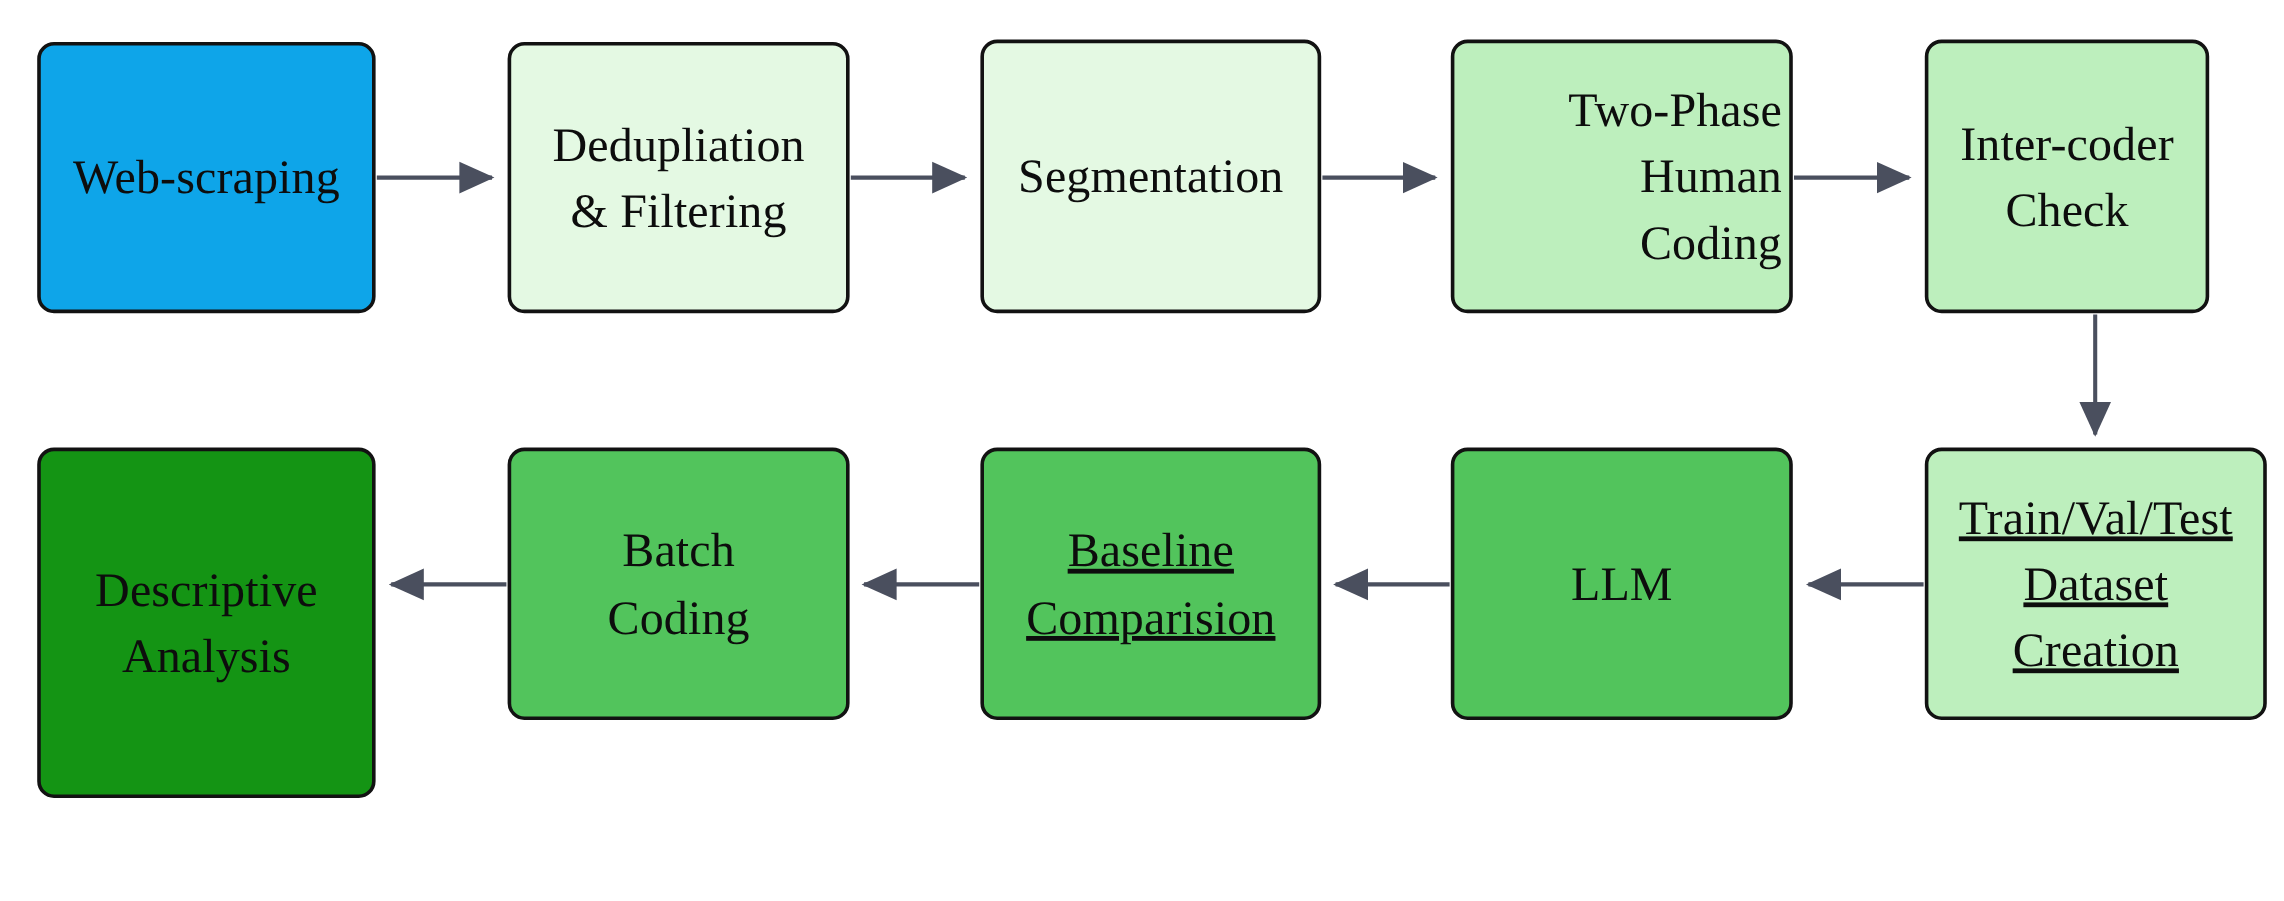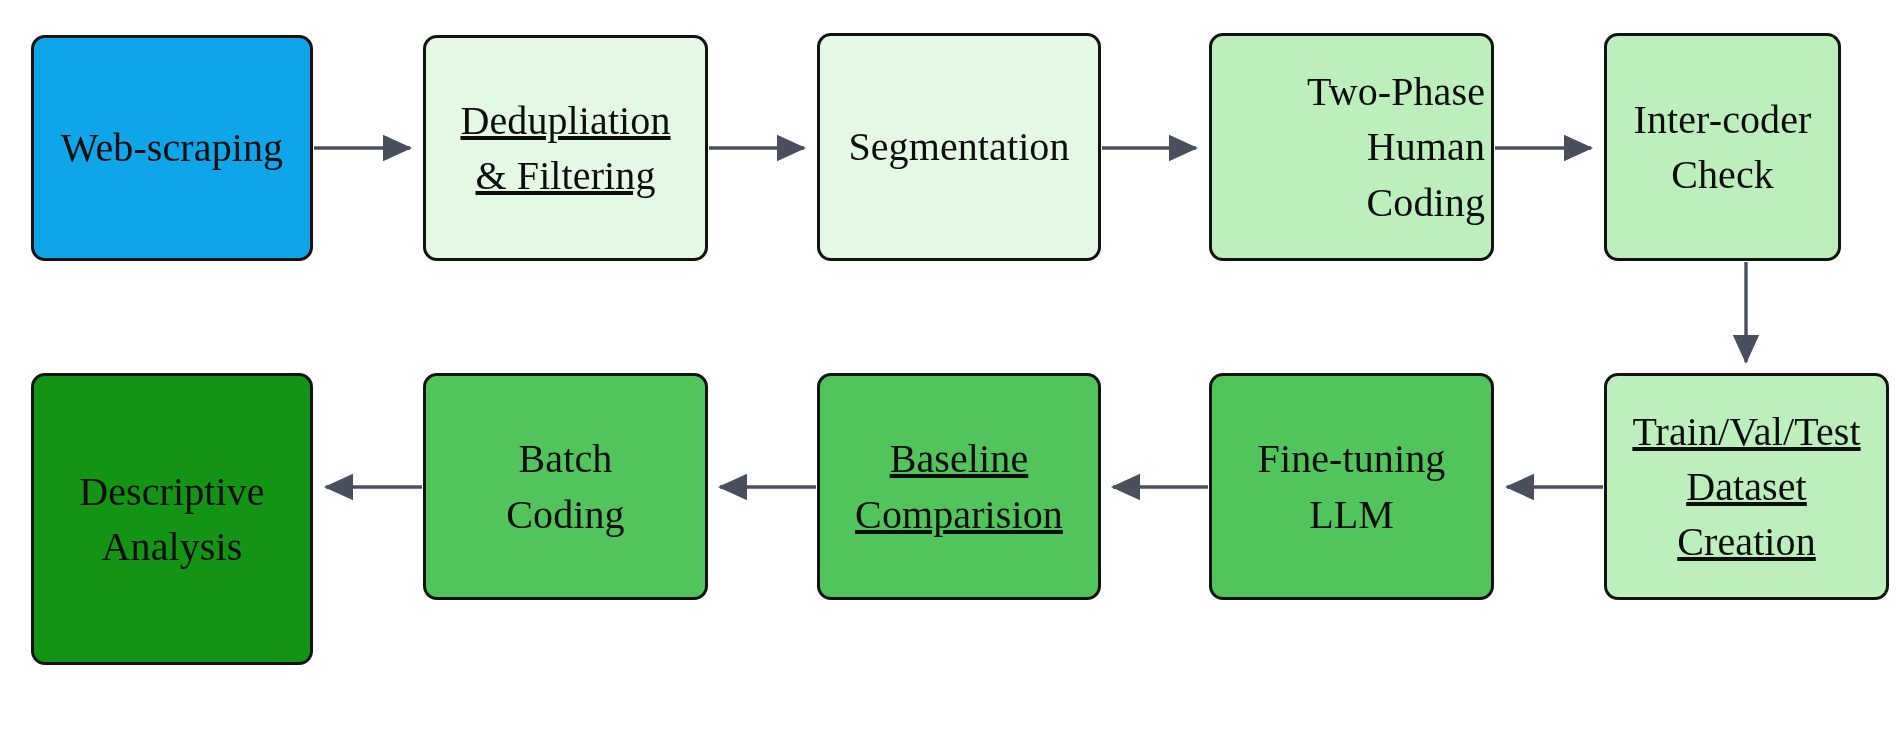--- a/index.html
+++ b/index.html
@@ -89,21 +89,21 @@
       <line x1="816" y1="487" x2="720" y2="487" stroke="#4a4f5e" stroke-width="3.4" marker-end="url(#arrow-left)"></line>
     </g>
     <g>
       <line x1="422" y1="487" x2="326" y2="487" stroke="#4a4f5e" stroke-width="3.4" marker-end="url(#arrow-left)"></line>
     </g>
   </svg>
 
   <div class="node" style="left: 31px; top: 35px; width: 282px; height: 226px; background: #0ea5e9; border-color: rgb(18, 18, 18);">
       <span class="line">Web-scraping</span>
     </div>
-  <div class="node" style="left: 423px; top: 35px; width: 285px; height: 226px; background: rgb(228, 249, 227); border-color: rgb(18, 18, 18); text-decoration: underline;">
+  <div class="node" style="left: 423px; top: 35px; width: 285px; height: 226px; background: rgb(228, 249, 227); border-color: rgb(18, 18, 18);">
       <span class="line">Dedupliation</span>
       <span class="line">&amp; Filtering</span>
     </div>
   <div class="node" style="left: 817px; top: 33px; width: 284px; height: 228px; background: rgb(228, 249, 227); border-color: rgb(18, 18, 18);">
       <span class="line">Segmentation</span>
     </div>
   <div class="node" style="left: 1209px; top: 33px; width: 285px; height: 228px; background: rgb(189, 239, 189); border-color: rgb(18, 18, 18); align-items: flex-end;">
       <span class="line">Two-Phase</span>
       <span class="line">Human</span>
       <span class="line">Coding</span>
@@ -118,21 +118,20 @@
     </div>
   <div class="node" style="left: 423px; top: 373px; width: 285px; height: 227px; background: rgb(82, 196, 92); border-color: rgb(18, 18, 18);">
       <span class="line">Batch</span>
       <span class="line">Coding</span>
     </div>
   <div class="node" style="left: 817px; top: 373px; width: 284px; height: 227px; background: rgb(82, 196, 92); border-color: rgb(18, 18, 18); text-decoration: underline;">
       <span class="line">Baseline</span>
       <span class="line">Comparision</span>
     </div>
   <div class="node" style="left: 1209px; top: 373px; width: 285px; height: 227px; background: rgb(82, 196, 92); border-color: rgb(18, 18, 18);">
-      <span class="line">Fine-tuning</span>
       <span class="line">LLM</span>
     </div>
   <div class="node" style="left: 1604px; top: 373px; width: 285px; height: 227px; background: rgb(189, 239, 189); border-color: rgb(18, 18, 18); text-decoration: underline;">
       <span class="line">Train/Val/Test</span>
       <span class="line">Dataset</span>
       <span class="line">Creation</span>
     </div>
 
 </div>
 

